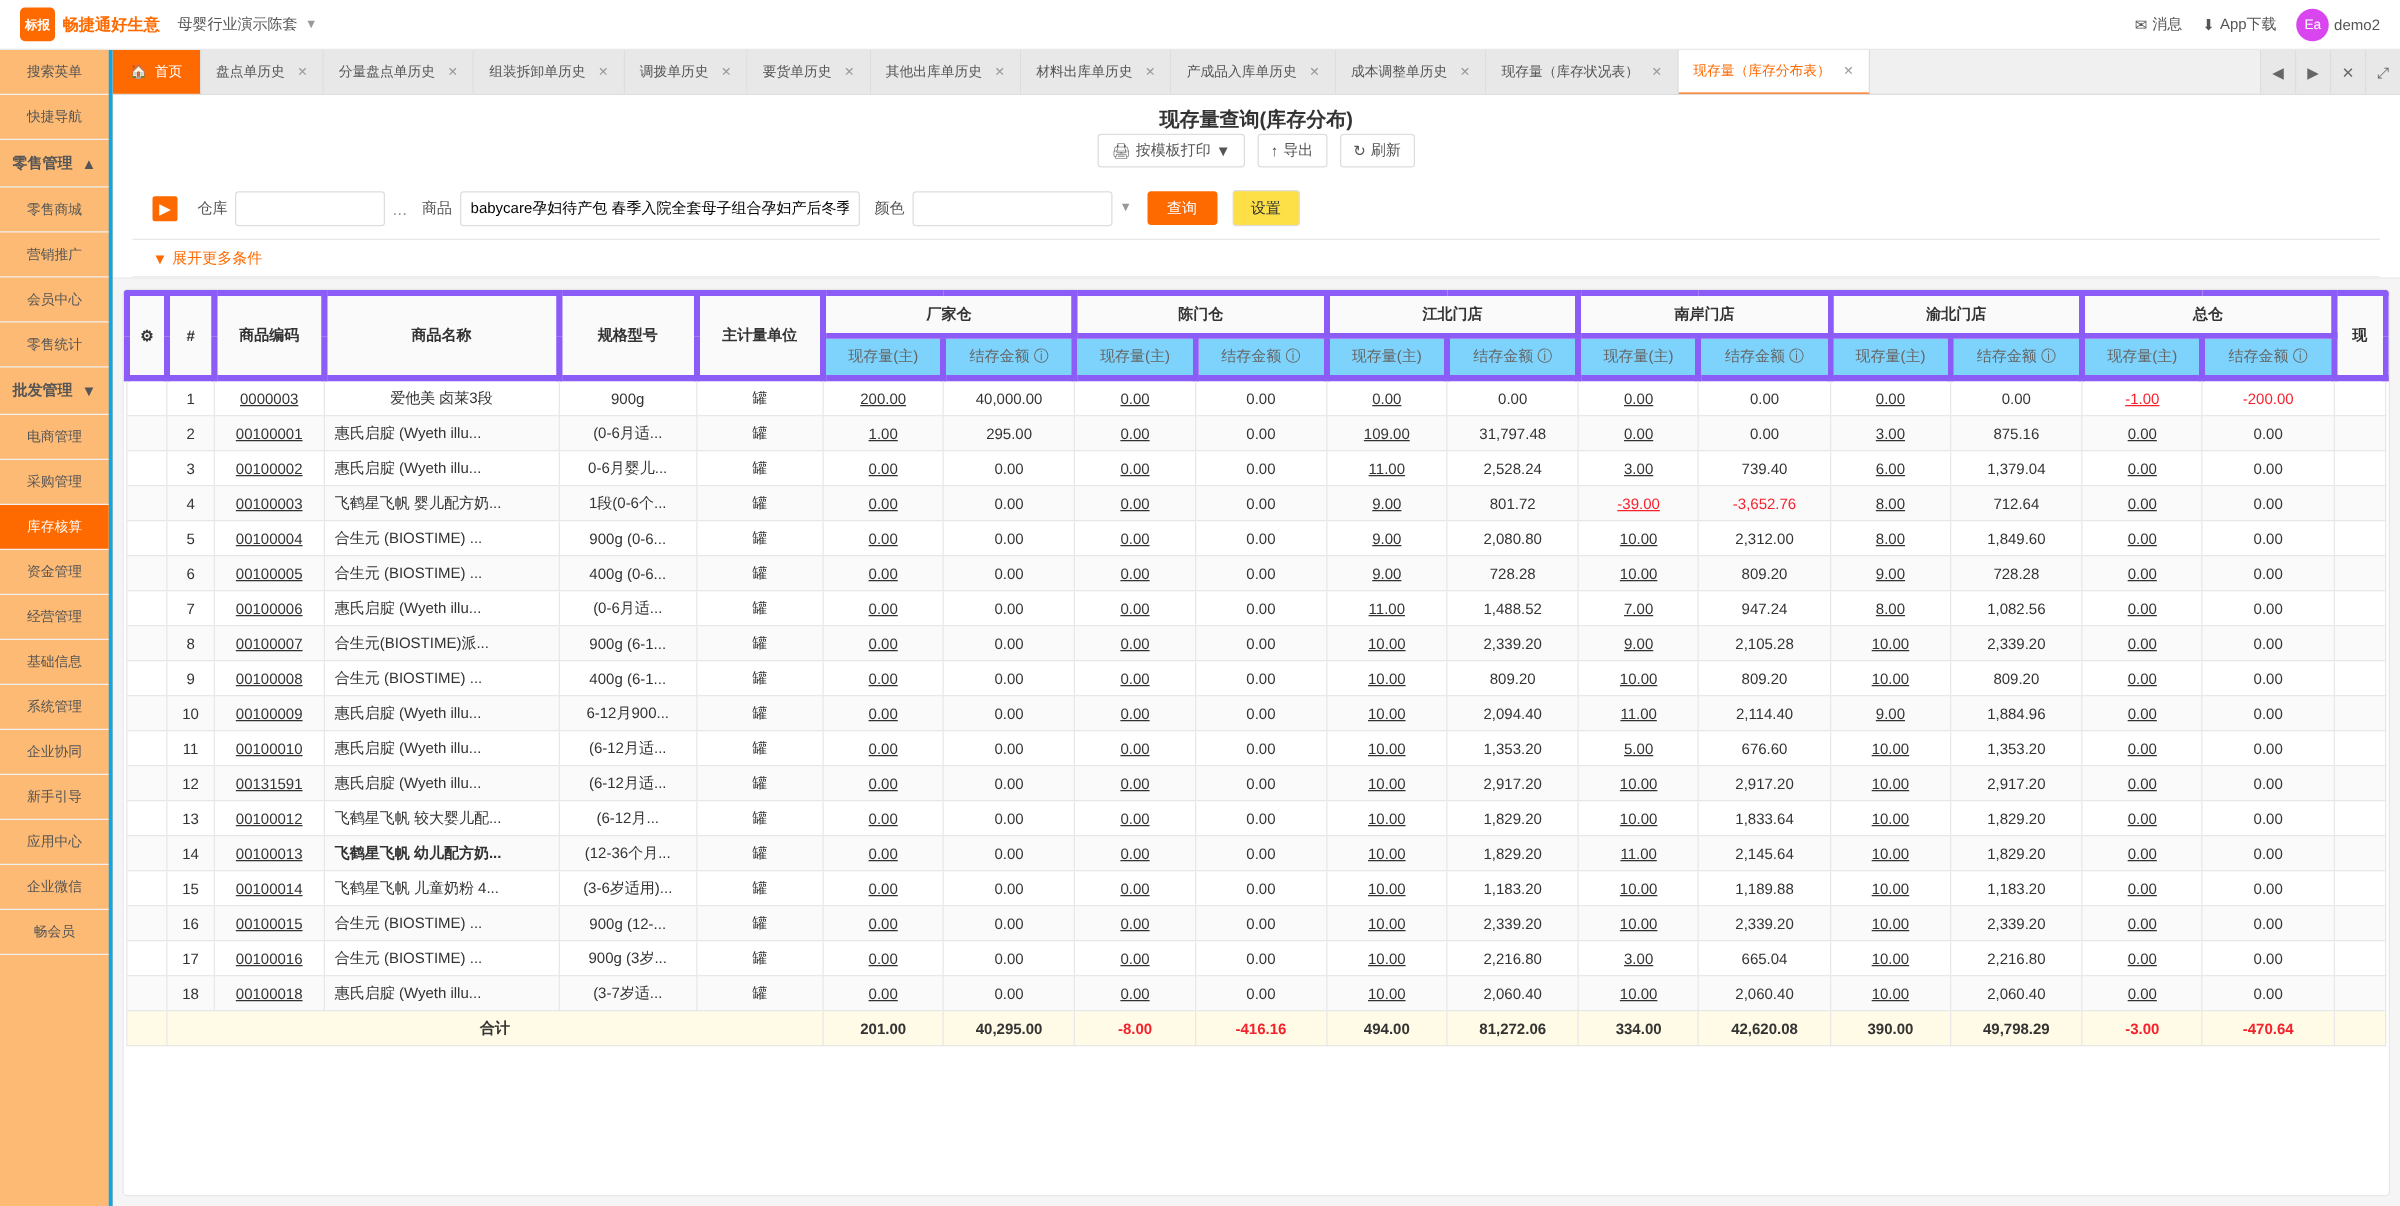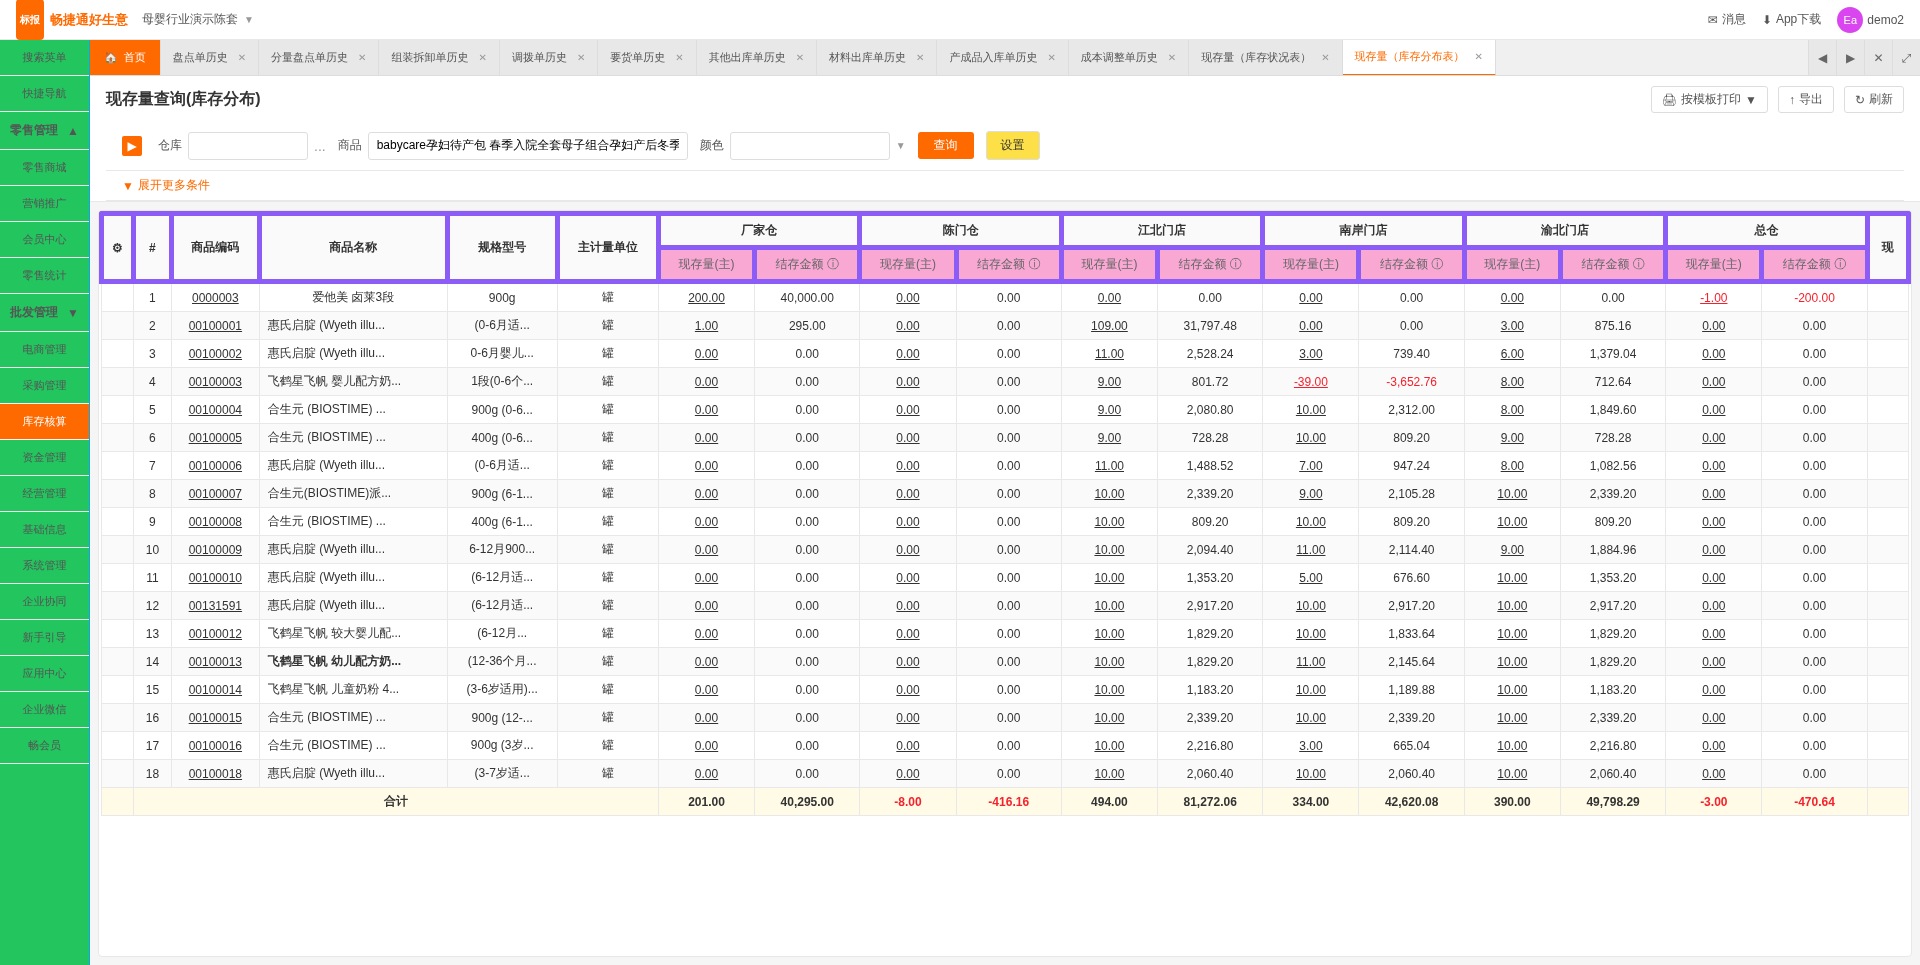--- a/index.html
+++ b/index.html
@@ -20,21 +20,21 @@
     }
     .top-bar-logo {
       display: flex;
       align-items: center;
       gap: 6px;
       font-size: 13px;
       font-weight: bold;
       color: #ff6a00;
     }
     .logo-icon {
-      width: 28px; height: 41px;
+      width: 28px; height: 27px;
       background: #ff6a00;
       border-radius: 4px;
       display: flex; align-items: center; justify-content: center;
       color: #fff;
       font-size: 10px;
       font-weight: bold;
     }
     .top-bar-right {
       display: flex;
       align-items: center;
@@ -51,22 +51,22 @@
       border-radius: 50%;
       display: flex; align-items: center; justify-content: center;
       color: #fff; font-size: 11px;
     }
 
     
     .sidebar {
       position: fixed;
       top: 40px; left: 0; bottom: 0;
       width: 90px;
-      background: #22c55e;
-      border-right: 1px solid #0ea5e9;
+      background: #fdba74;
+      border-right: 3px solid #0ea5e9;
       overflow-y: auto;
       z-index: 90;
     }
     .sidebar-item {
       padding: 10px 4px;
       text-align: center;
       cursor: pointer;
       font-size: 11px;
       color: #555;
       border-bottom: 1px solid #f0f0f0;
@@ -141,20 +141,21 @@
 
     
     .page-header {
       background: #fff;
       padding: 10px 16px 0;
       border-bottom: 1px solid #e8e8e8;
     }
     .page-title-row {
       display: flex; align-items: center; justify-content: space-between;
       margin-bottom: 8px;
+      flex-direction: column;
     }
     .page-title {
       font-size: 16px; font-weight: bold; color: #333;
     }
     .page-actions {
       display: flex; align-items: center; gap: 10px;
     }
     .action-btn {
       display: flex; align-items: center; gap: 4px;
       padding: 4px 10px;
@@ -248,21 +249,21 @@
       padding: 6px 8px;
       font-weight: bold;
       color: #333;
       white-space: nowrap;
       position: sticky;
       top: 0;
       z-index: 10;
       margin-left: 16px;
     }
     thead tr.sub-header th {
-      background: #f9a8d4;
+      background: #7dd3fc;
       font-weight: normal;
       color: #666;
     }
     tbody tr td {
       border: 1px solid #e8e8e8;
       padding: 5px 8px;
       text-align: center;
       color: #333;
       white-space: nowrap;
     }

